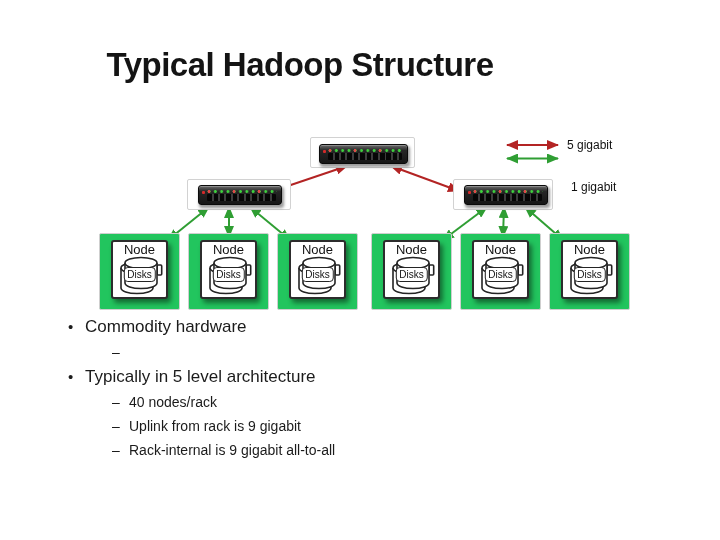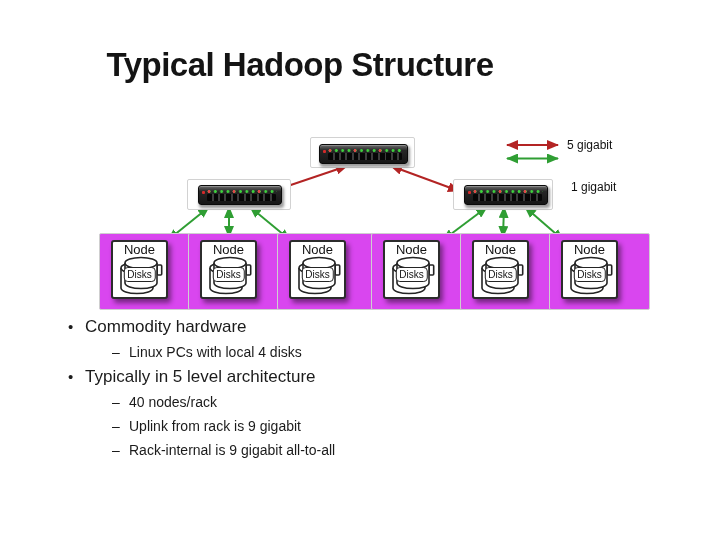--- a/index.html
+++ b/index.html
@@ -30,22 +30,22 @@
       radial-gradient(circle at 2px 2.5px,#e04848 1.1px,rgba(0,0,0,0) 1.8px),
       radial-gradient(circle at 2px 2.5px,#3ed13e 1.1px,rgba(0,0,0,0) 1.8px);
     background-size:25px 6px,6.3px 6px;
   }
   .sw-ports{
     position:absolute;left:8px;right:5px;bottom:3px;height:7px;border-radius:1px;
     background:repeating-linear-gradient(90deg,#060606 0 4.5px,#3d3d3d 4.5px 6.5px);
   }
   
   .node-card{
-    position:absolute;width:101px;height:77px;top:233px;
-    background:#d946ef;border:1px solid #cfcfcf;border-radius:2px;
+    position:absolute;width:81px;height:77px;top:233px;
+    background:#22c55e;border:1px solid #cfcfcf;border-radius:2px;
   }
   .node-box{
     position:absolute;left:11px;top:6px;width:57px;height:59px;background:#fff;
     border:2px solid #2c2c2c;border-radius:3px;
     box-shadow:3px 4px 5px rgba(0,0,0,0.45);
   }
   .node-label{text-align:center;font-size:13px;font-weight:400;color:#111;margin-top:0;line-height:15px;}
   .cyl{position:absolute;left:3px;top:12px;}
   .disks-label{
     position:absolute;left:50%;top:25px;transform:translateX(-50%);
@@ -229,21 +229,20 @@
     </div>
   </div>
 
   <div class="bullets">
     <div class="b-row l1">
       <span class="marker">•</span>
       <span>Commodity hardware</span>
     </div>
     <div class="b-row l2">
       <span class="marker">–</span>
-      <span>Linux PCs with local 4 disks</span>
     </div>
     <div class="b-row l1">
       <span class="marker">•</span>
       <span>Typically in 5 level architecture</span>
     </div>
     <div class="b-row l2">
       <span class="marker">–</span>
       <span>40 nodes/rack</span>
     </div>
     <div class="b-row l2">

